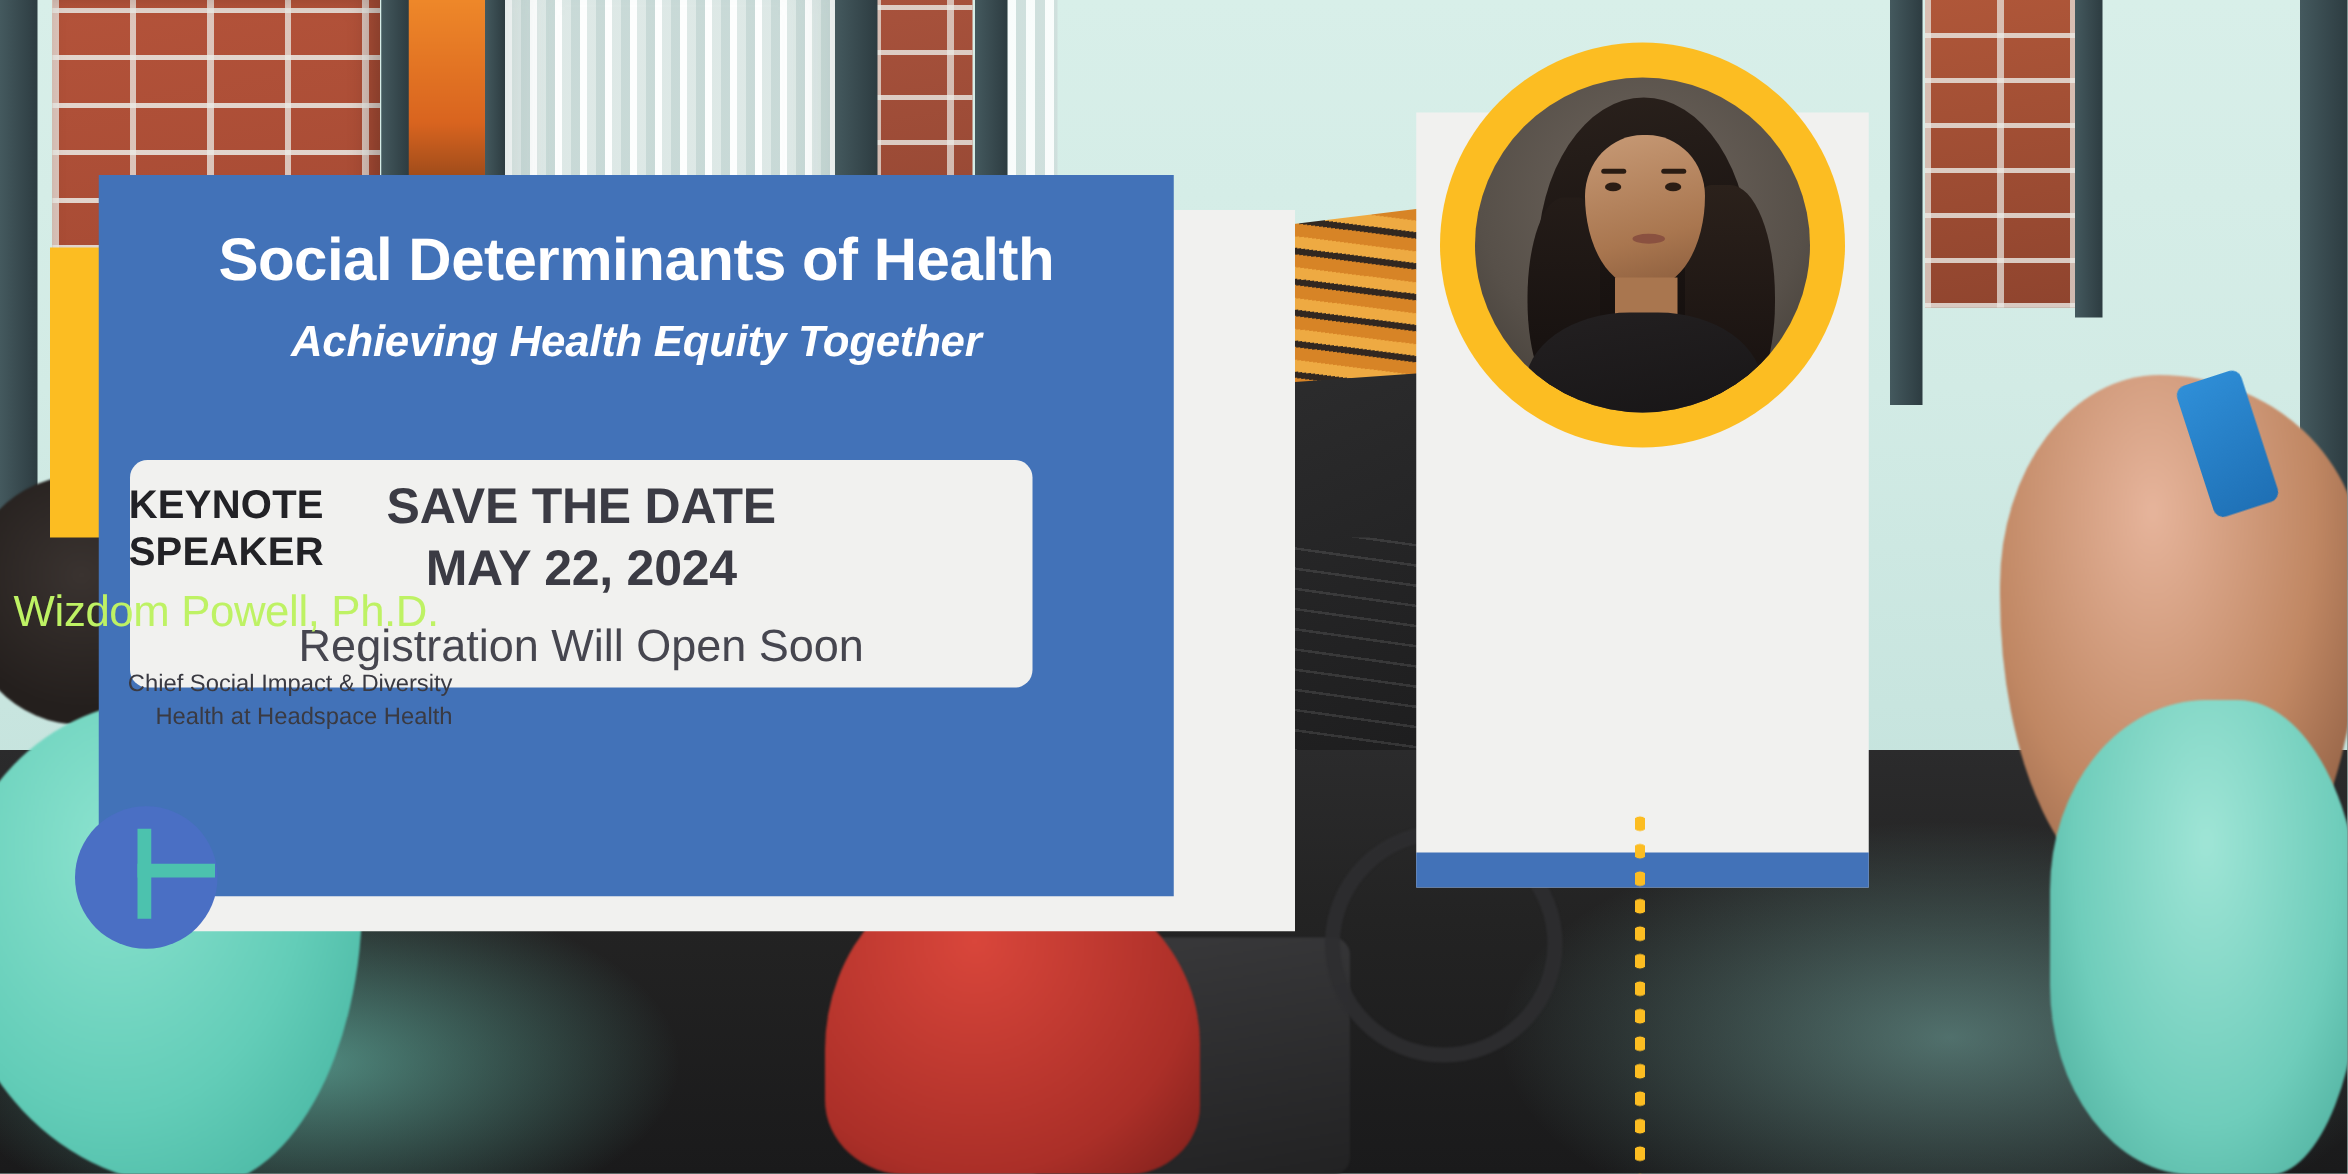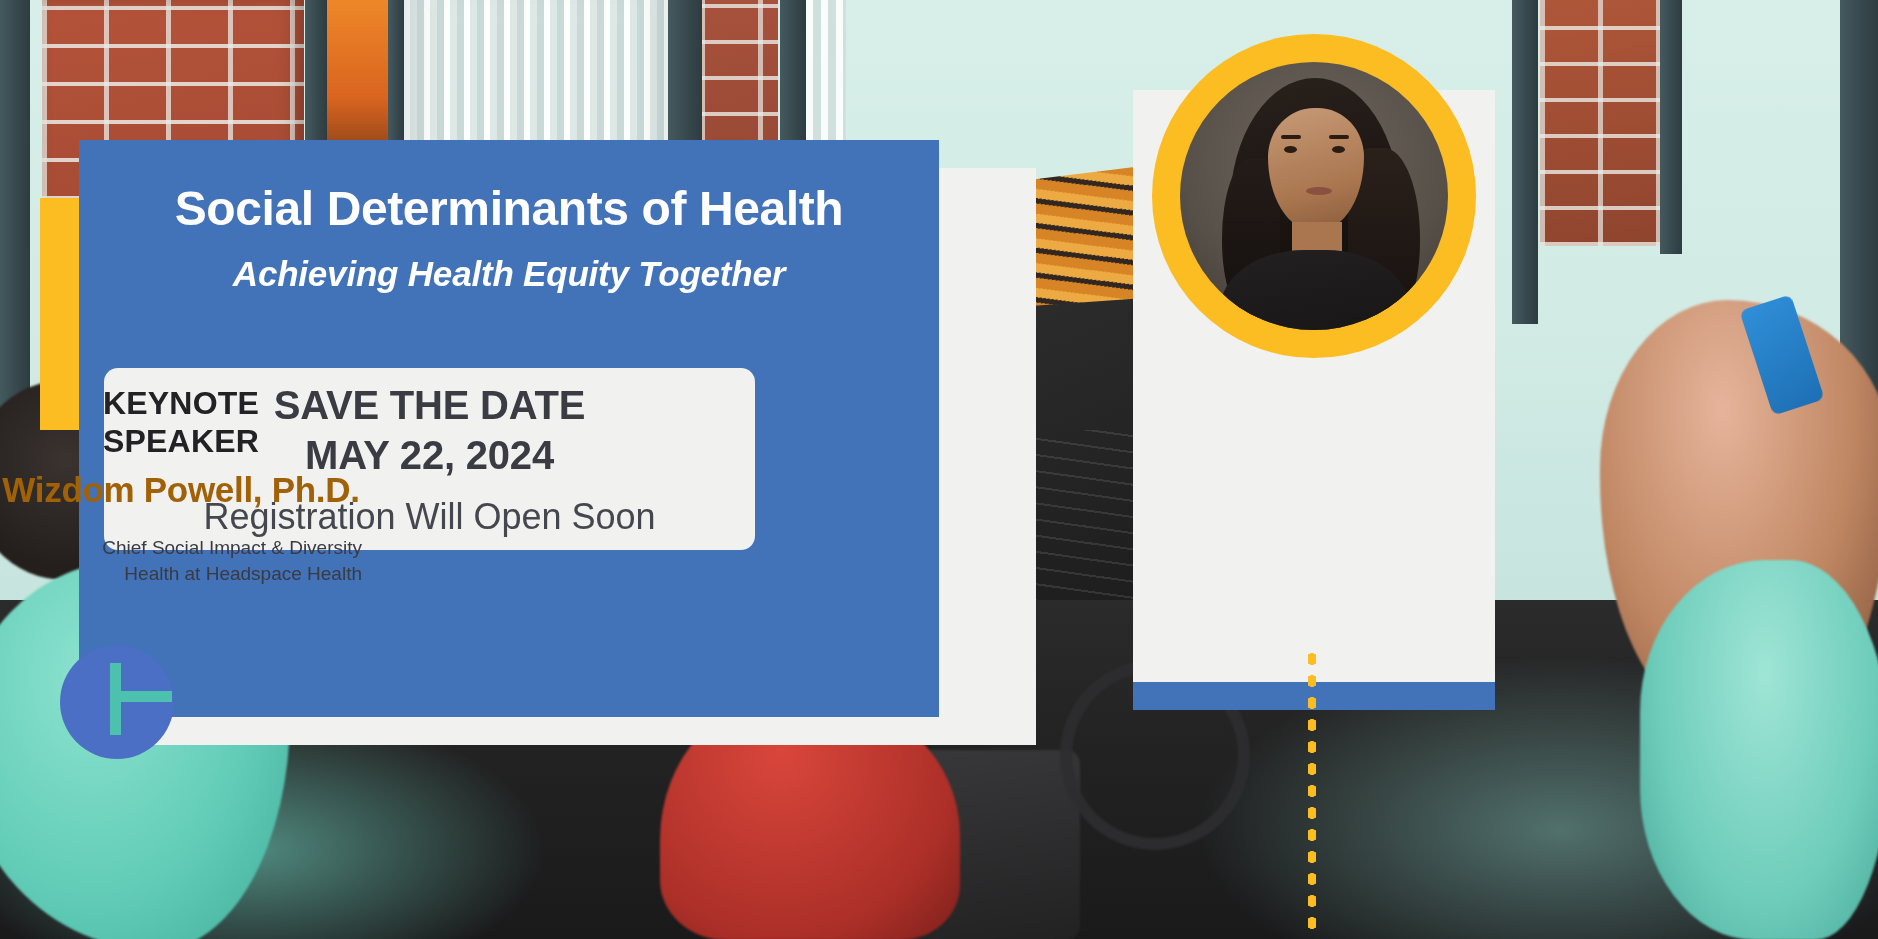--- a/index.html
+++ b/index.html
@@ -171,21 +171,21 @@
     color:#ffffff; font-weight:700; text-align:center;
     font-size:48px; line-height:1.22; letter-spacing:-.4px;
   }
   .subtitle {
     color:#ffffff; font-style:italic; font-weight:700; text-align:center;
     font-size:35px; line-height:1.3; margin-top:12px; letter-spacing:-.2px;
   }
 
   
   .info-card {
-    position:absolute; left:104px; top:368px; width:651px; height:182px;
+    position:absolute; left:104px; top:368px; width:722px; height:182px;
     background:#f1f1ef; border-radius:14px; z-index:6;
     display:flex; flex-direction:column; align-items:center; justify-content:center;
   }
   .save-line {
     color:#3b3b44; font-weight:700; font-size:40px; line-height:1.26;
     text-align:center; letter-spacing:-.2px;
   }
   .reg-line {
     color:#46464f; font-weight:400; font-size:36px; margin-top:16px;
     text-align:center;
@@ -256,21 +256,21 @@
     background:linear-gradient(180deg,#2b211b,#16100f);
   }
 
   .keynote {
     position:absolute; left:0; top:385px; width:362px;
     text-align:center; color:#222226; font-weight:700;
     font-size:32px; line-height:1.18; letter-spacing:.2px; z-index:8;
   }
   .speaker-name {
     position:absolute; left:0; top:470px; width:362px;
-    text-align:center; color:#a16207; font-weight:700;
+    text-align:center; color:#bef264; font-weight:400;
     font-size:35px; letter-spacing:-.3px; z-index:8;
   }
   .speaker-role {
     position:absolute; left:0; top:535px; width:362px;
     text-align:right; color:#3a3a42; font-weight:400;
     font-size:19px; line-height:1.38; z-index:8;
   }
   .dotted-line {
     position:absolute; left:1308px; top:648px; width:8px; height:292px;
     z-index:8;

